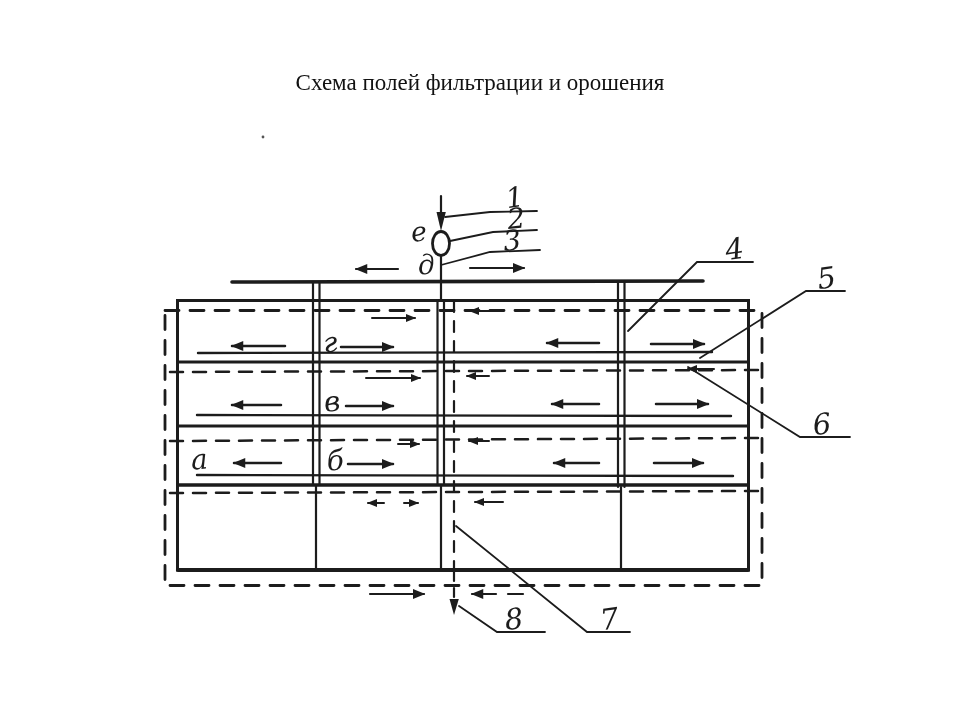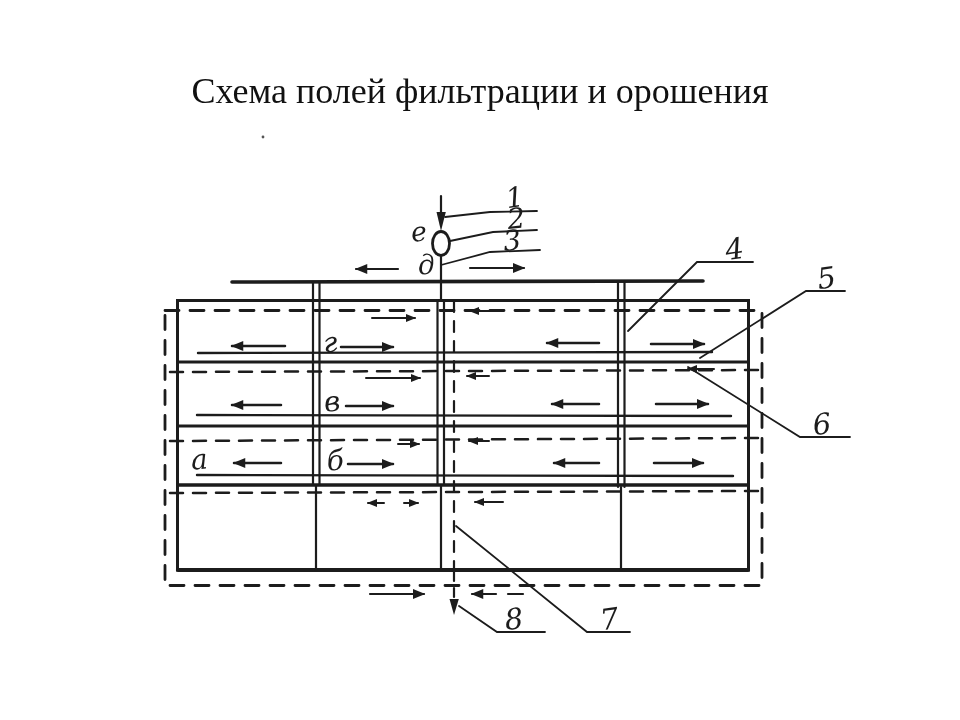--- a/index.html
+++ b/index.html
@@ -2,21 +2,21 @@
 <html><head>
 <meta charset="utf-8">
 <style>
   html,body{margin:0;padding:0;background:#e8e8e8;}
   .page{
     position:relative;width:960px;height:720px;background:#ffffff;
     overflow:hidden;font-family:"Liberation Serif","DejaVu Serif",serif;
   }
   .title{
     position:absolute;top:70px;left:0;width:100%;text-align:center;
-    font-size:36px;color:#111;letter-spacing:0px;font-weight:400;
+    font-size:23px;color:#111;letter-spacing:0px;font-weight:400;
   }
   svg{position:absolute;left:0;top:0;}
   .hw{
     font-family:"DejaVu Serif",serif;font-style:italic;
     fill:#1c1c1c;stroke:none;
   }
 </style>
 </head>
 <body>
 

